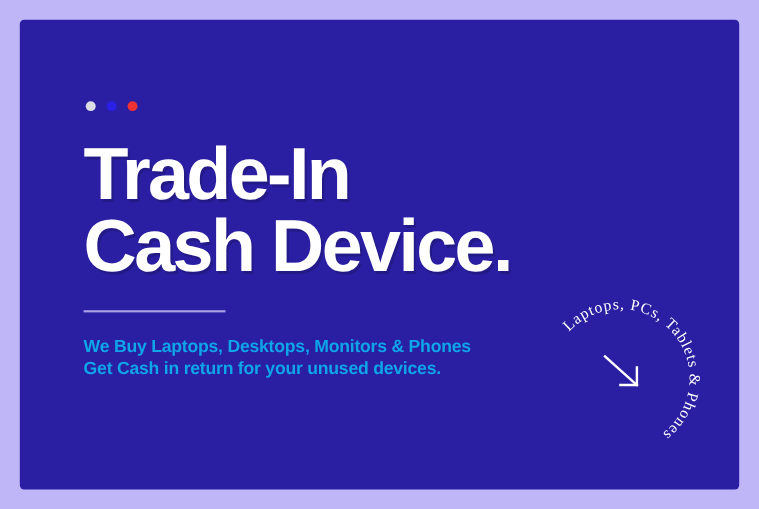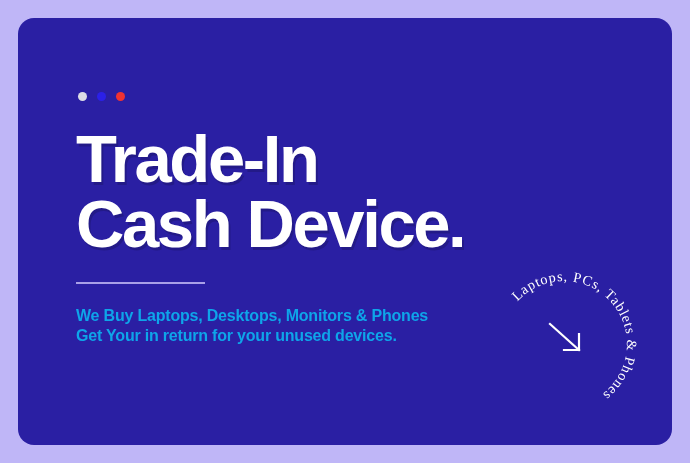--- a/index.html
+++ b/index.html
@@ -24,21 +24,21 @@
   }
 
   
   #panel {
     position: absolute;
     left: 18px;
     top: 18px;
     width: 654px;
     height: 427px;
     background: #2a1fa3;
-    border-radius: 16px;
+    border-radius: 4px;
     overflow: hidden;
   }
 
   
   #dots {
     position: absolute;
     left: 60px;
     top: 74px;
     display: flex;
     align-items: center;
@@ -137,21 +137,21 @@
 
     <div id="headline">
       <span class="headline-line">Trade-In</span>
       <span class="headline-line">Cash Device.</span>
     </div>
 
     <div id="divider"></div>
 
     <div id="subcopy">
       <span class="sub-line">We Buy Laptops, Desktops, Monitors &amp; Phones</span>
-      <span class="sub-line">Get Your in return for your unused devices.</span>
+      <span class="sub-line">Get Cash in return for your unused devices.</span>
     </div>
 
     <div id="badge">
       <svg viewBox="0 0 136 136" xmlns="http://www.w3.org/2000/svg">
         <defs>
           <path id="badge-arc" d="M 68,131 A 63,63 0 1 1 68.1,131" transform="rotate(125 68 68)" fill="none"></path>
         </defs>
         <text>
           <textPath href="#badge-arc" startOffset="2%">Laptops, PCs, Tablets &amp; Phones</textPath>
         </text>

